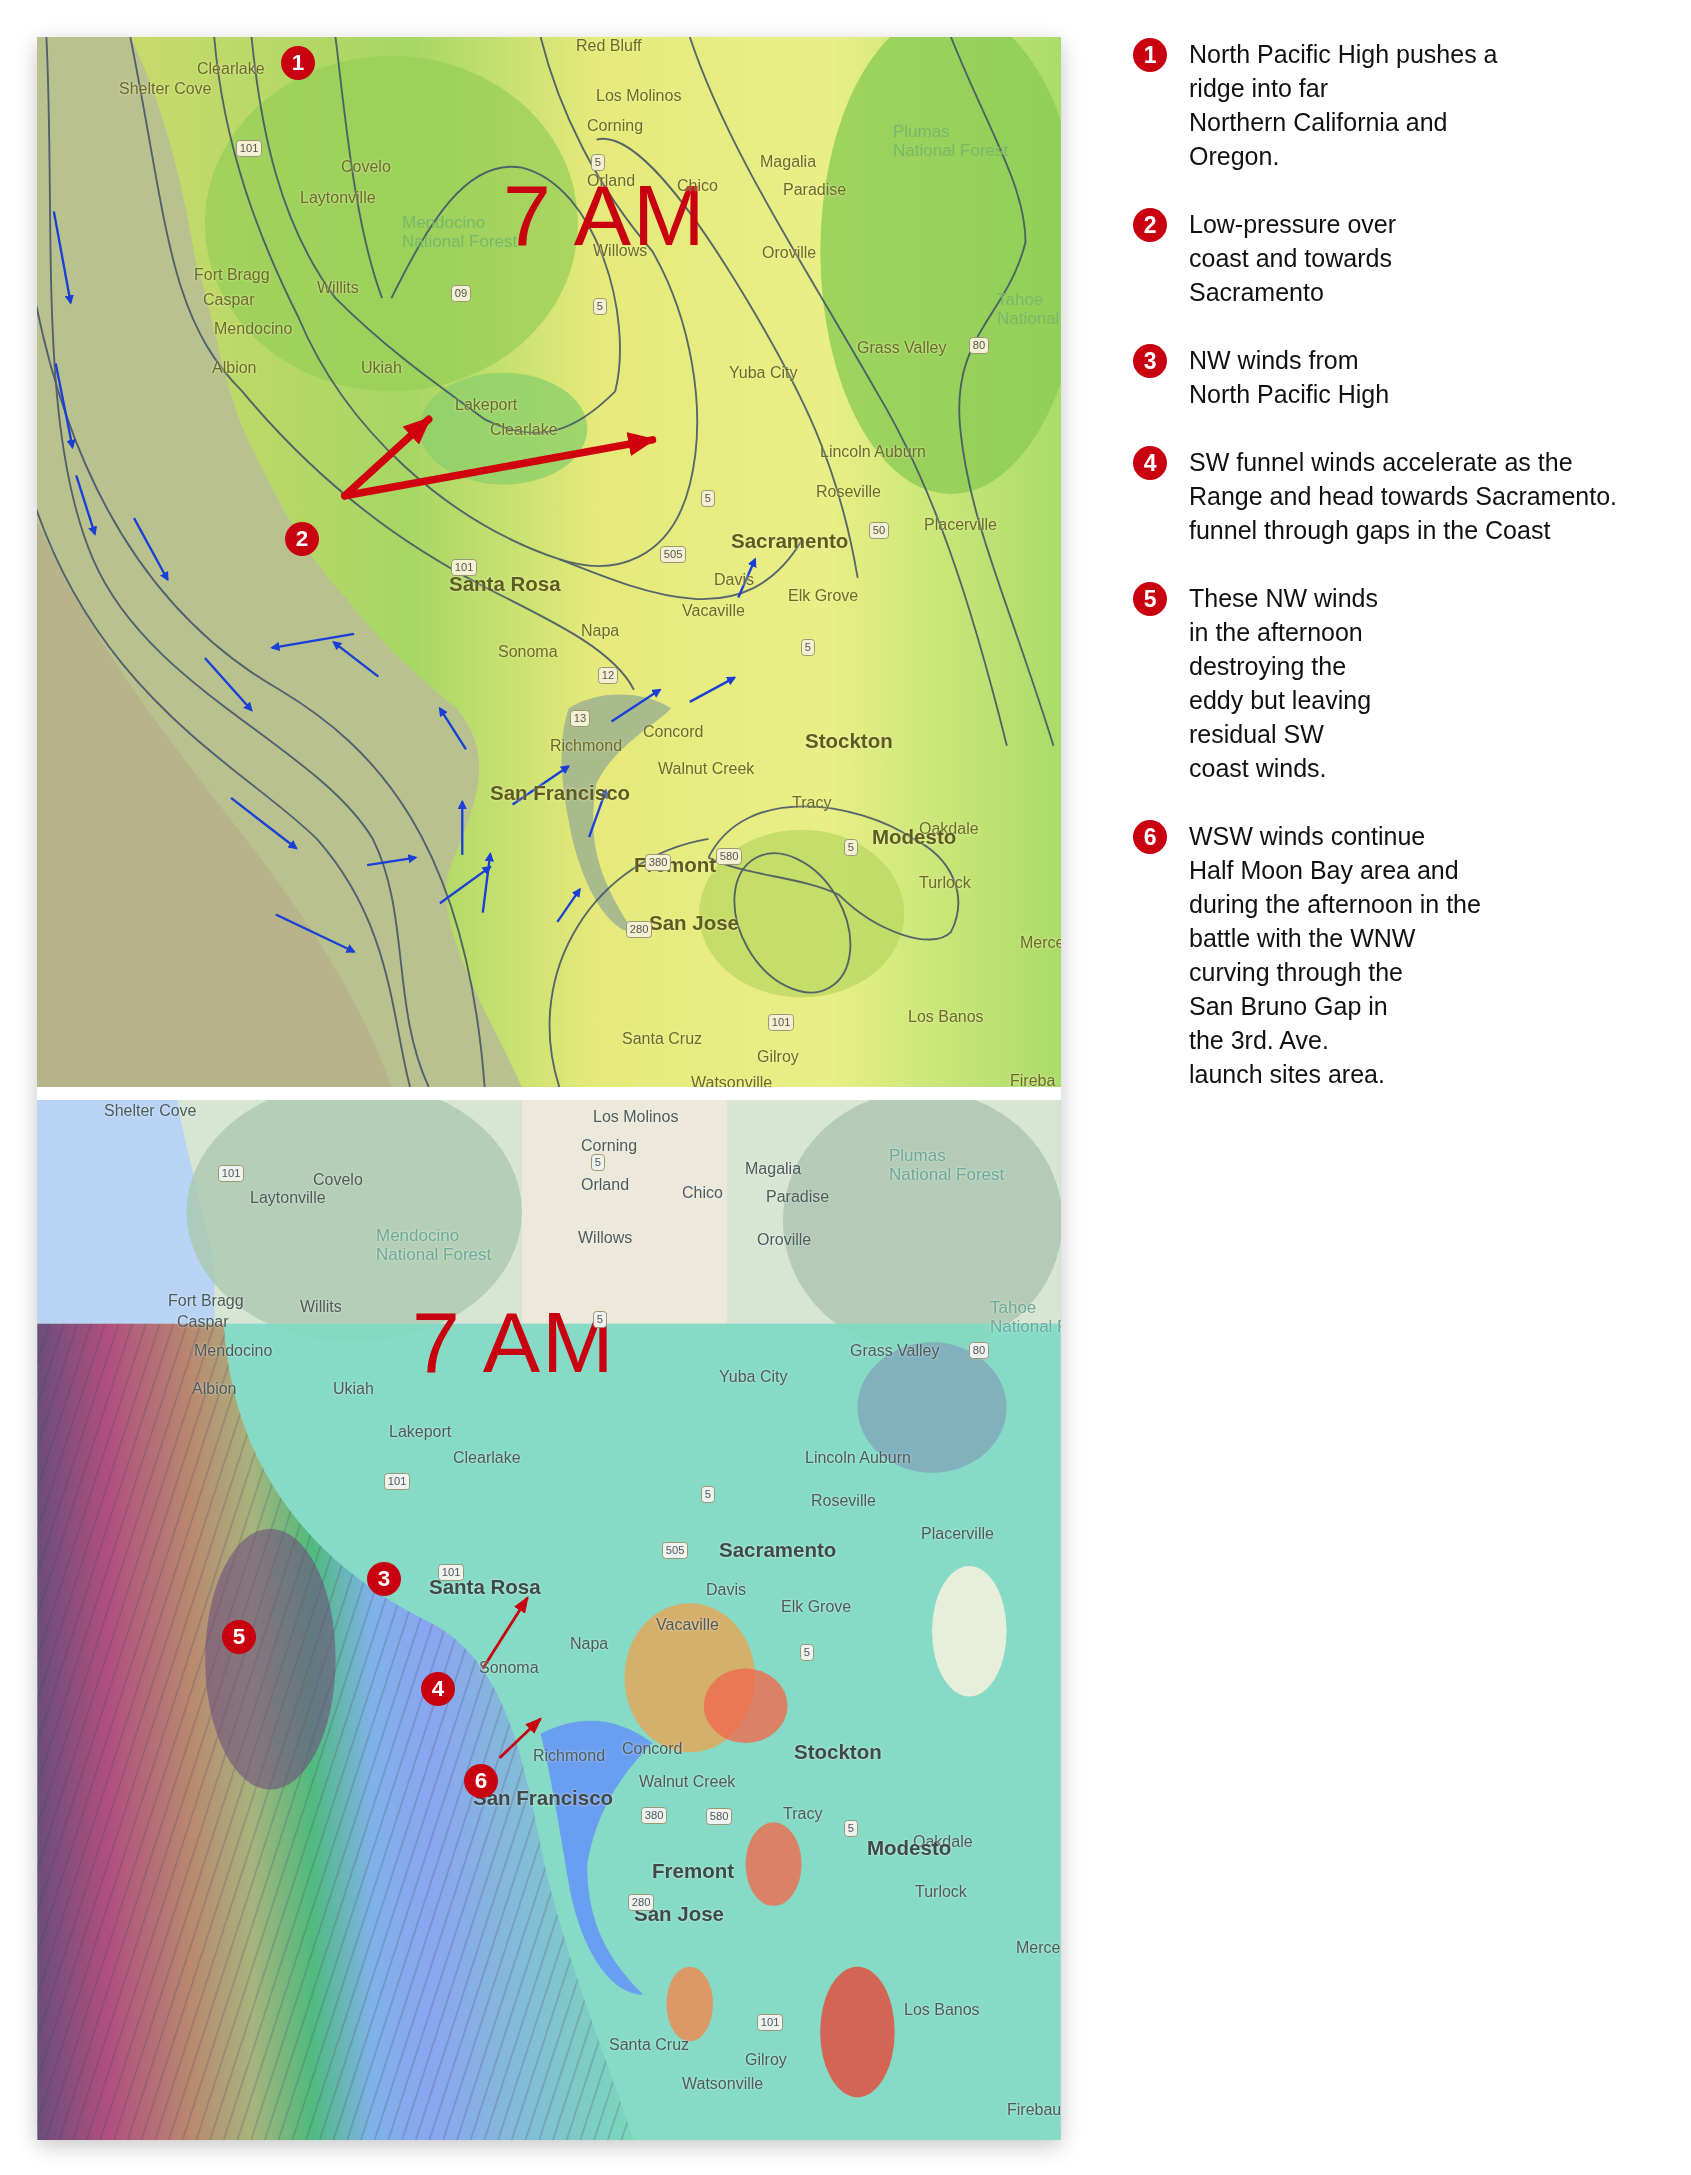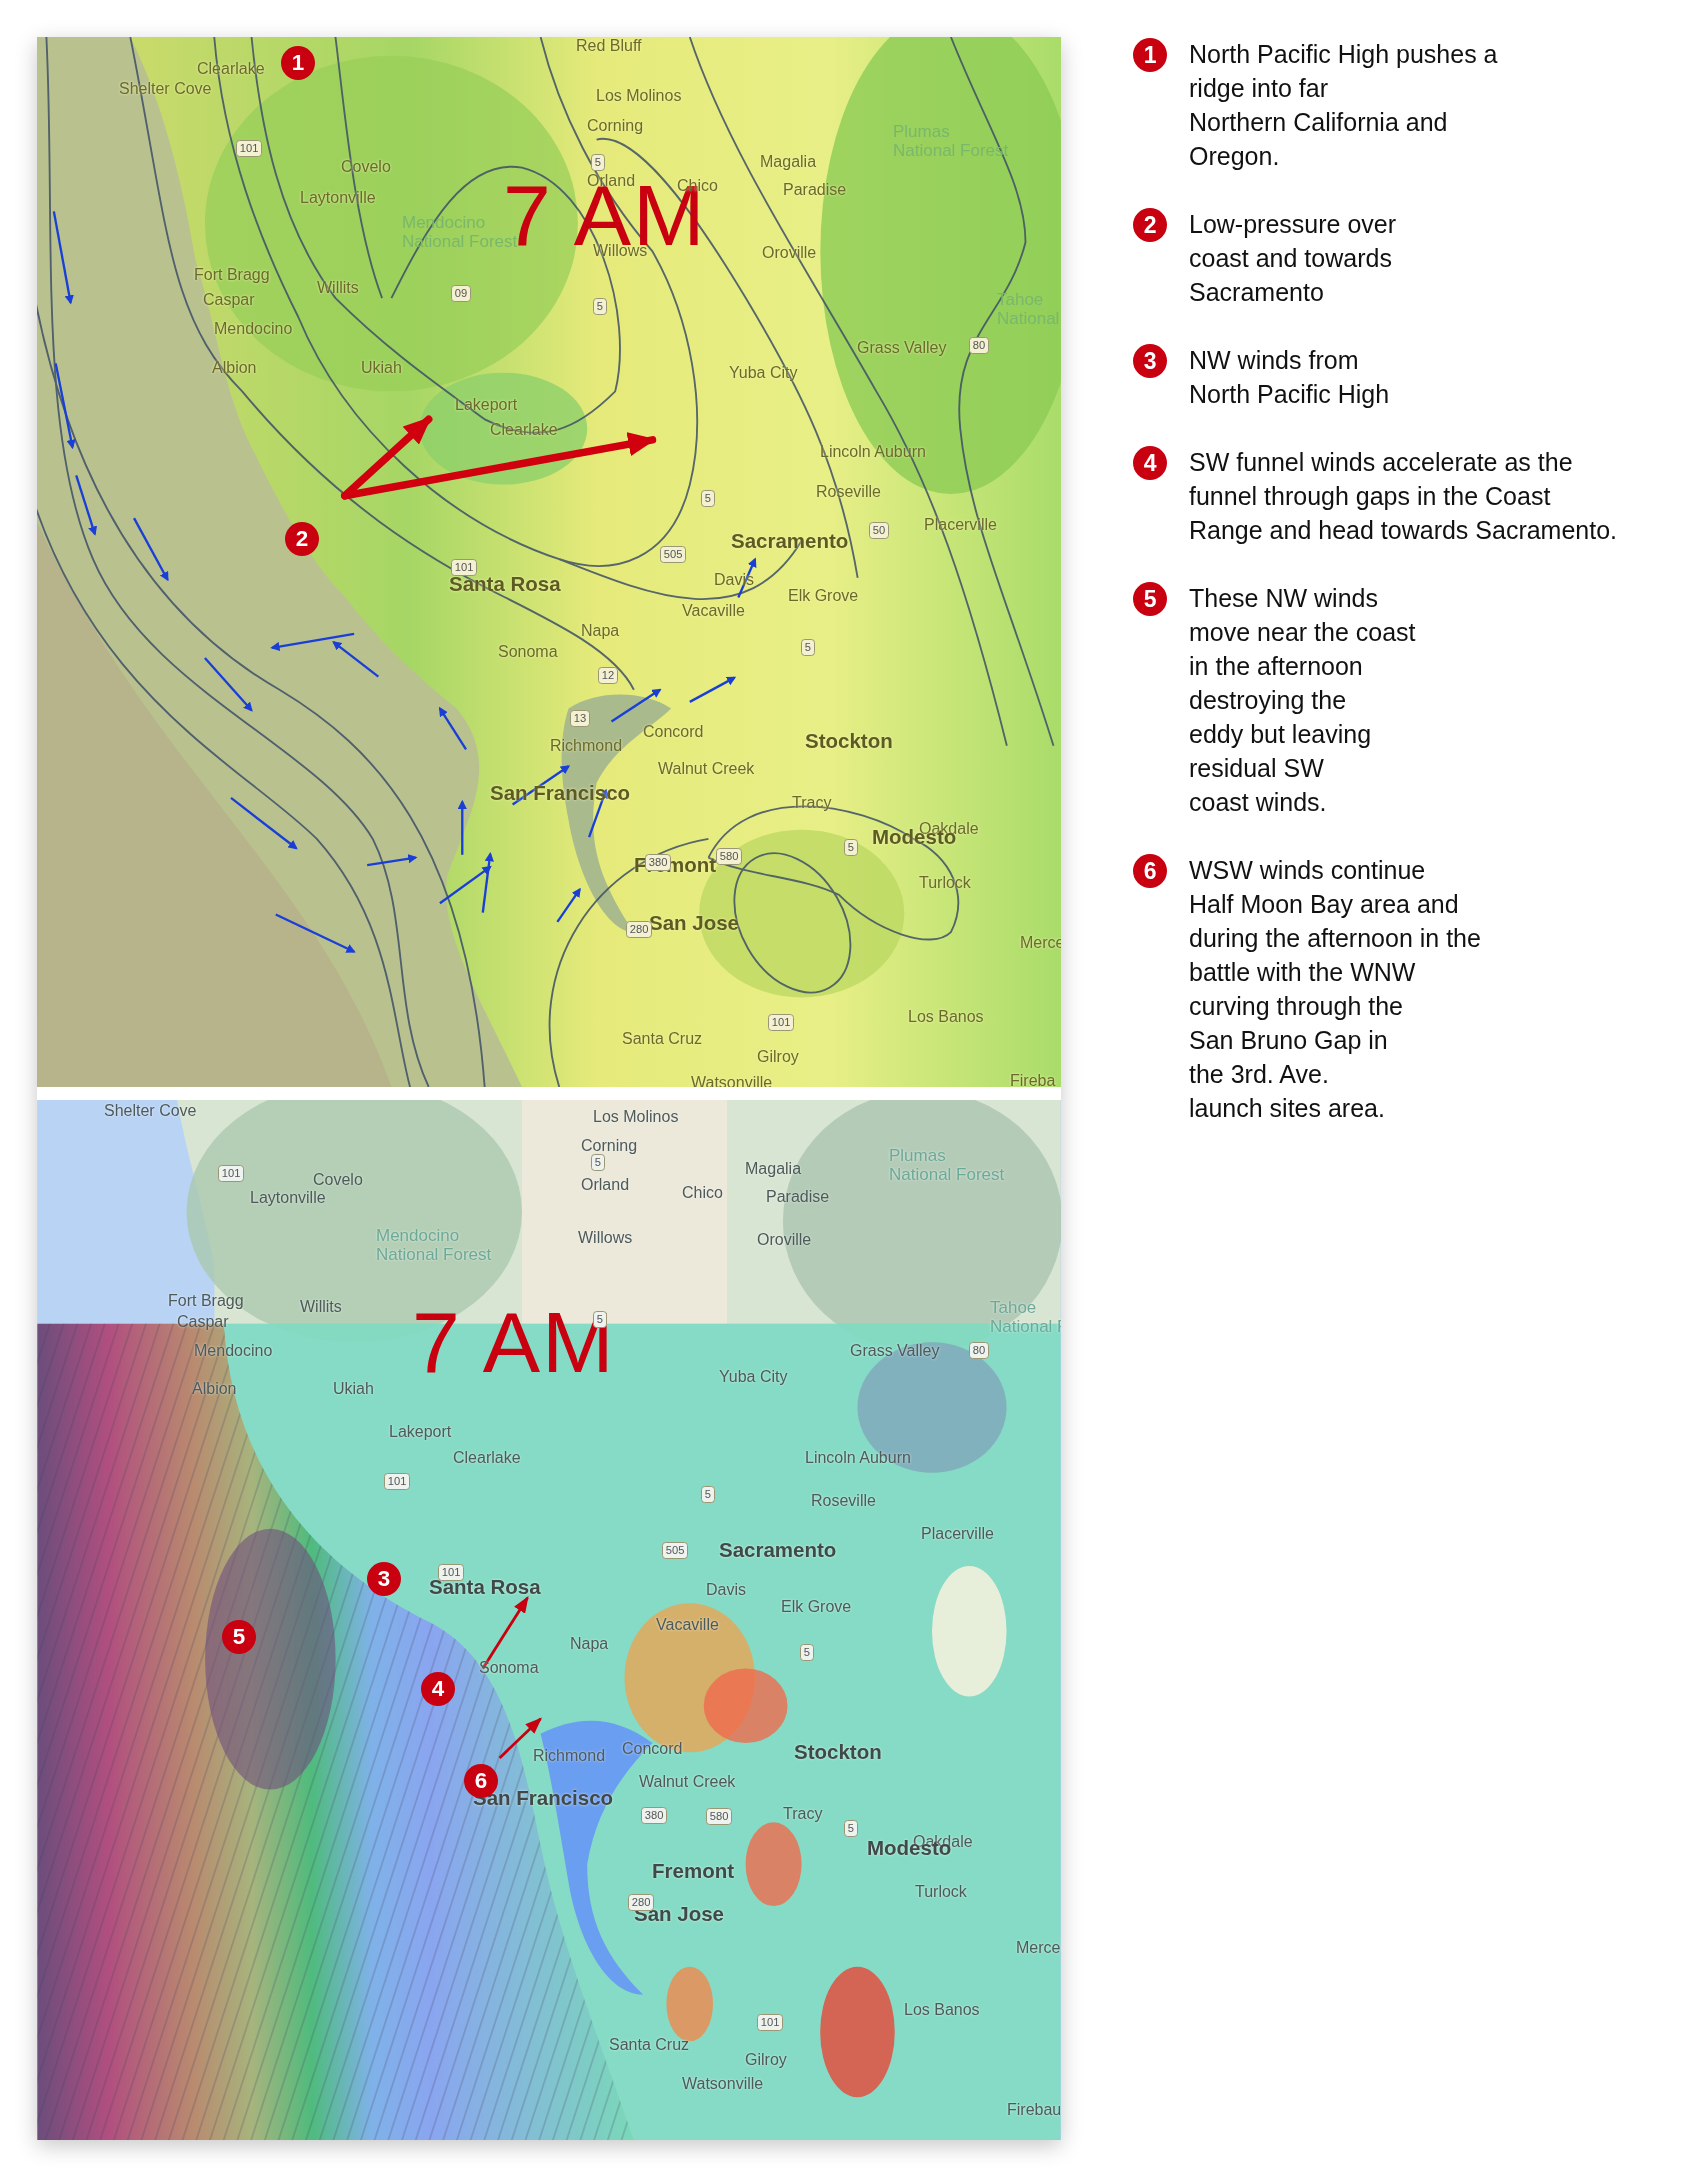--- a/index.html
+++ b/index.html
@@ -378,29 +378,28 @@
       <div class="legend-num">3</div>
       <div class="legend-text">
         <span>NW winds from</span>
         <span>North Pacific High</span>
       </div>
     </div>
     <div class="legend-item">
       <div class="legend-num">4</div>
       <div class="legend-text">
         <span>SW funnel winds accelerate as the</span>
+        <span>Range and head towards Sacramento.</span>
         <span>funnel through gaps in the Coast</span>
-        <span>Range and head towards Sacramento.</span>
       </div>
     </div>
     <div class="legend-item">
       <div class="legend-num">5</div>
       <div class="legend-text">
         <span>These NW winds</span>
-        <span>move near the coast</span>
         <span>in the afternoon</span>
         <span>destroying the</span>
         <span>eddy but leaving</span>
         <span>residual SW</span>
         <span>coast winds.</span>
       </div>
     </div>
     <div class="legend-item">
       <div class="legend-num">6</div>
       <div class="legend-text">

